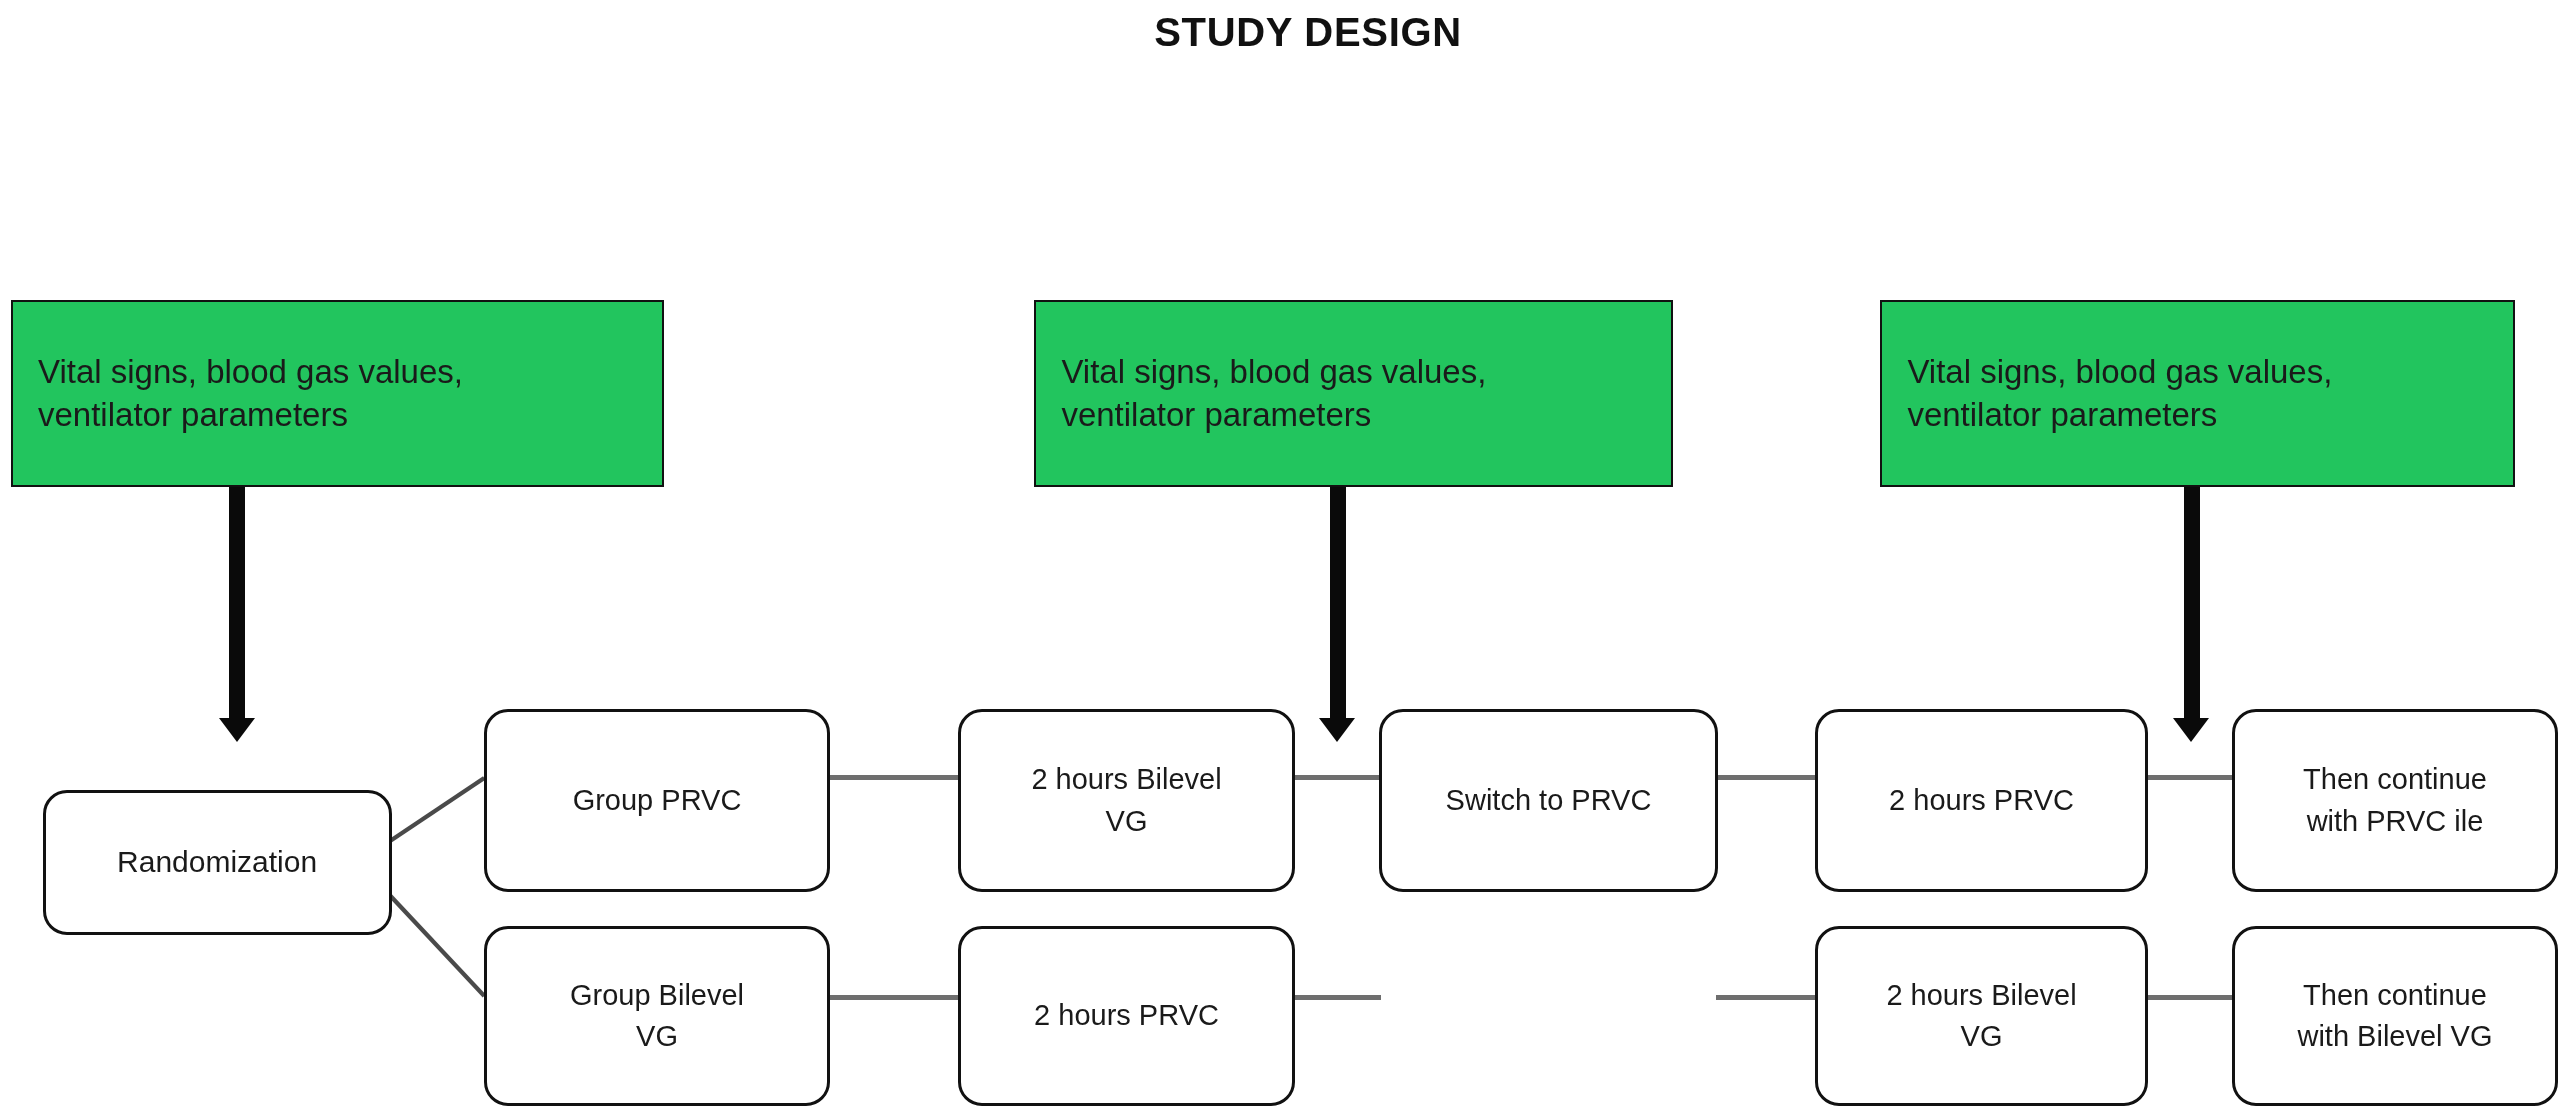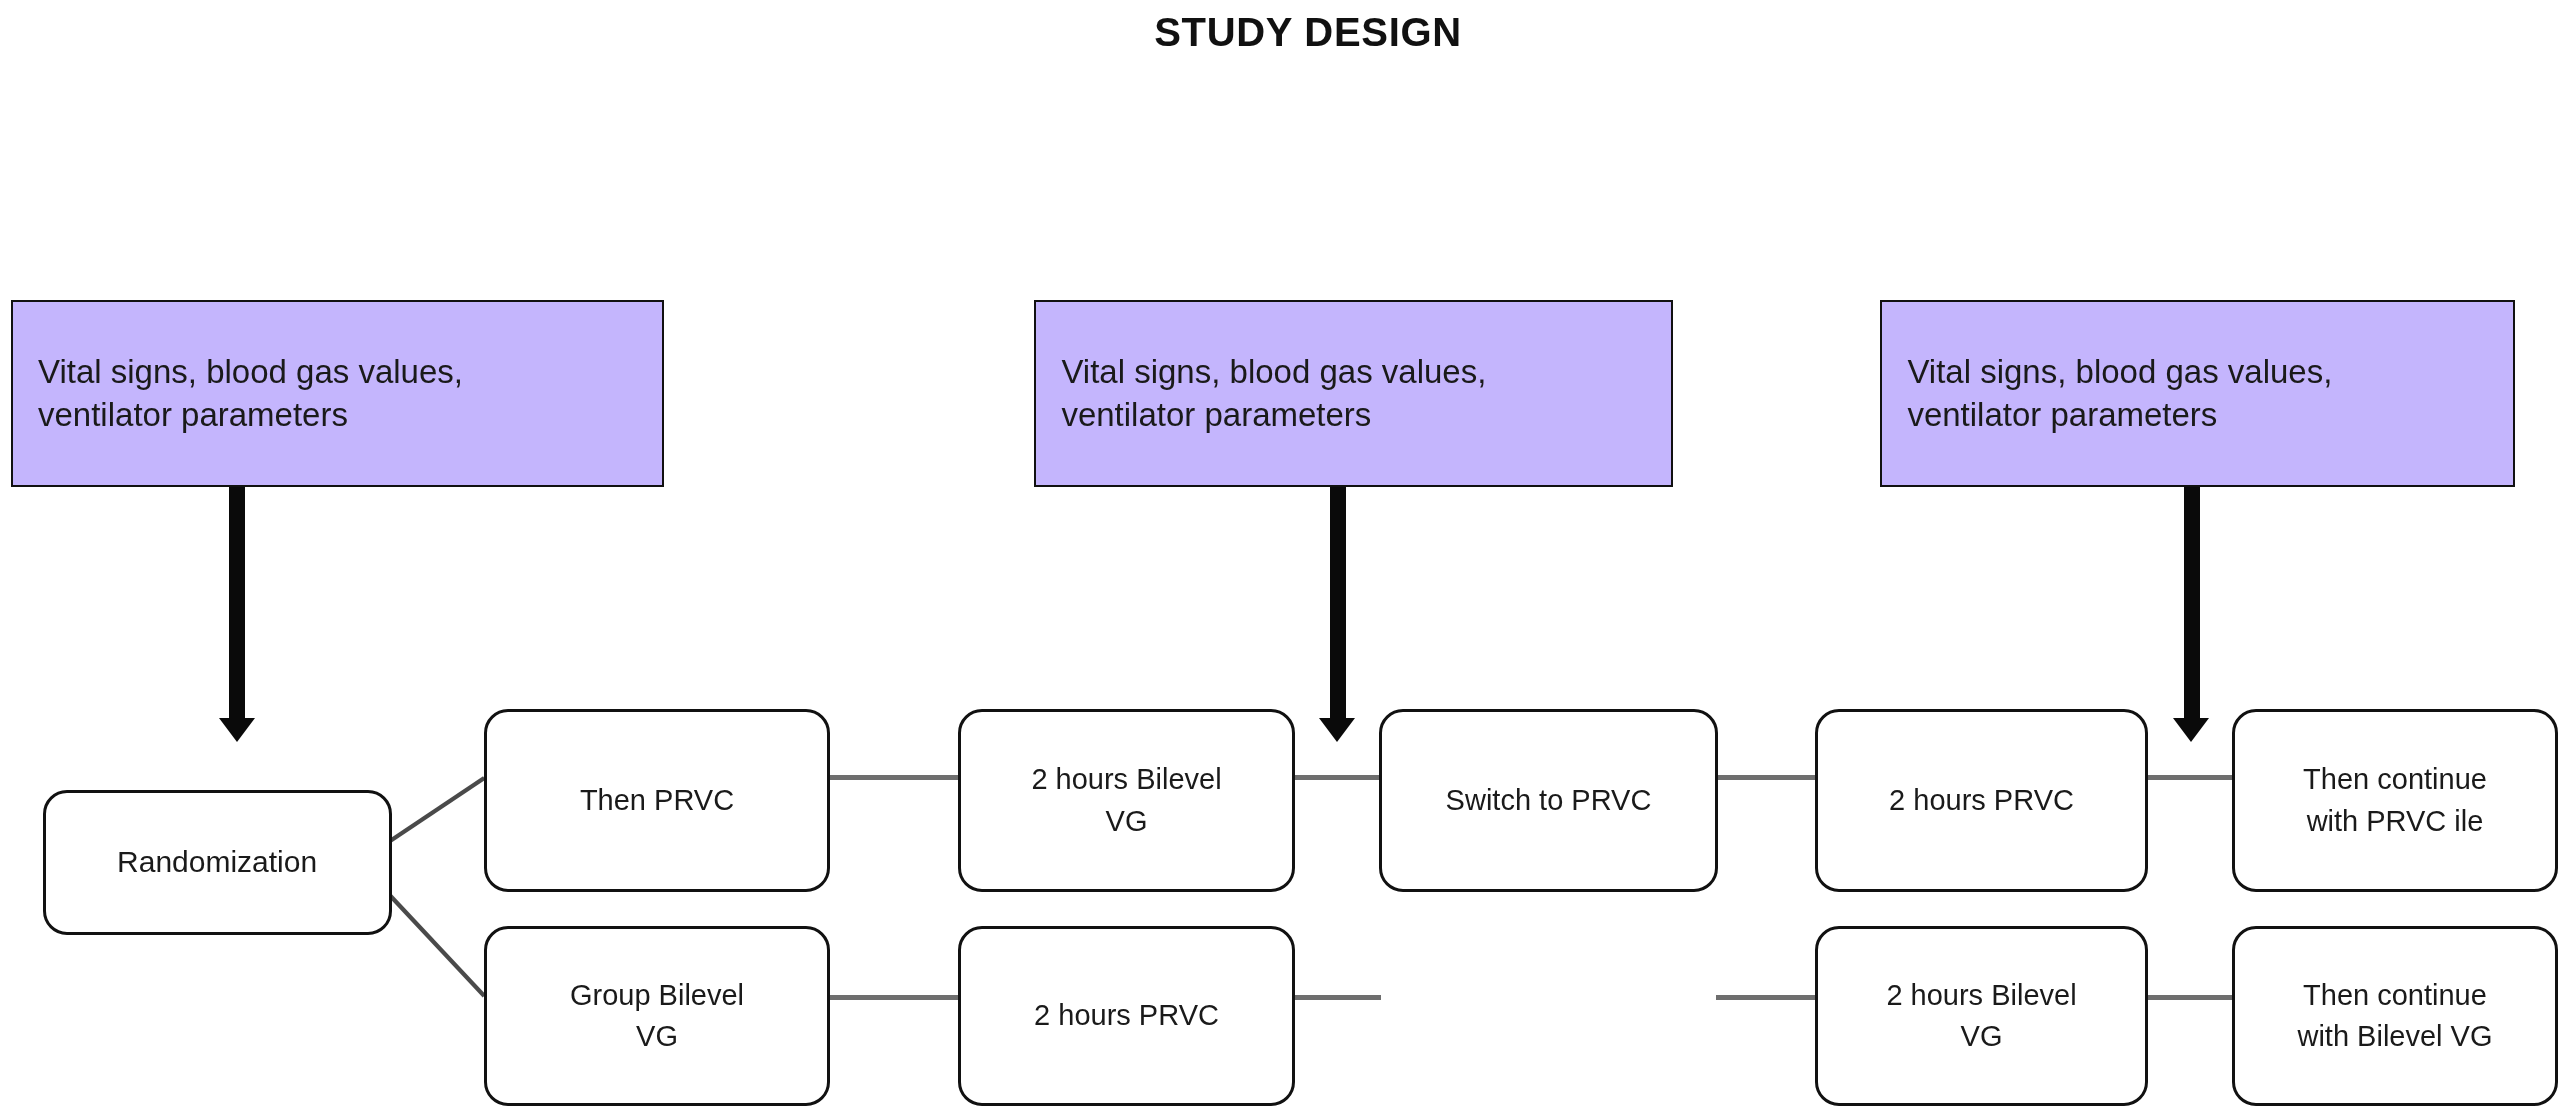--- a/index.html
+++ b/index.html
@@ -31,21 +31,21 @@
     letter-spacing: 0.7px;
     color: #111111;
     padding-left: 20px;
   }
 
   
   .measure-box {
     position: absolute;
     box-sizing: border-box;
     border: 2.8px solid #111111;
-    background: #c4b5fd;
+    background: #22c55e;
     display: flex;
     align-items: center;
     padding-left: 25.4px;
     padding-right: 14px;
   }
   .measure-box .txt {
     font-size: 33px;
     line-height: 1.28;
     color: #1a1a1a;
     text-align: left;
@@ -154,21 +154,21 @@
   <div class="hline" style="left:826px; top:995px; width:134px;"></div>
   <div class="hline" style="left:1293px; top:995px; width:88px;"></div>
   <div class="hline" style="left:1716px; top:995px; width:101px;"></div>
   <div class="hline" style="left:2146px; top:995px; width:88px;"></div>
 
   <div class="node randomization" style="left:10.6px; top:790px; width:349px; height:145px;margin-left:32px;">
     <span class="txt">Randomization</span>
   </div>
 
   <div class="node" style="left:484px; top:709px; width:346px; height:183px;">
-    <span class="txt">Then PRVC</span>
+    <span class="txt">Group PRVC</span>
   </div>
 
   <div class="node" style="left:958px; top:709px; width:337px; height:183px;">
     <span class="txt">2 hours Bilevel
 VG</span>
   </div>
 
   <div class="node" style="left:1379px; top:709px; width:339px; height:183px;">
     <span class="txt">Switch to PRVC</span>
   </div>

